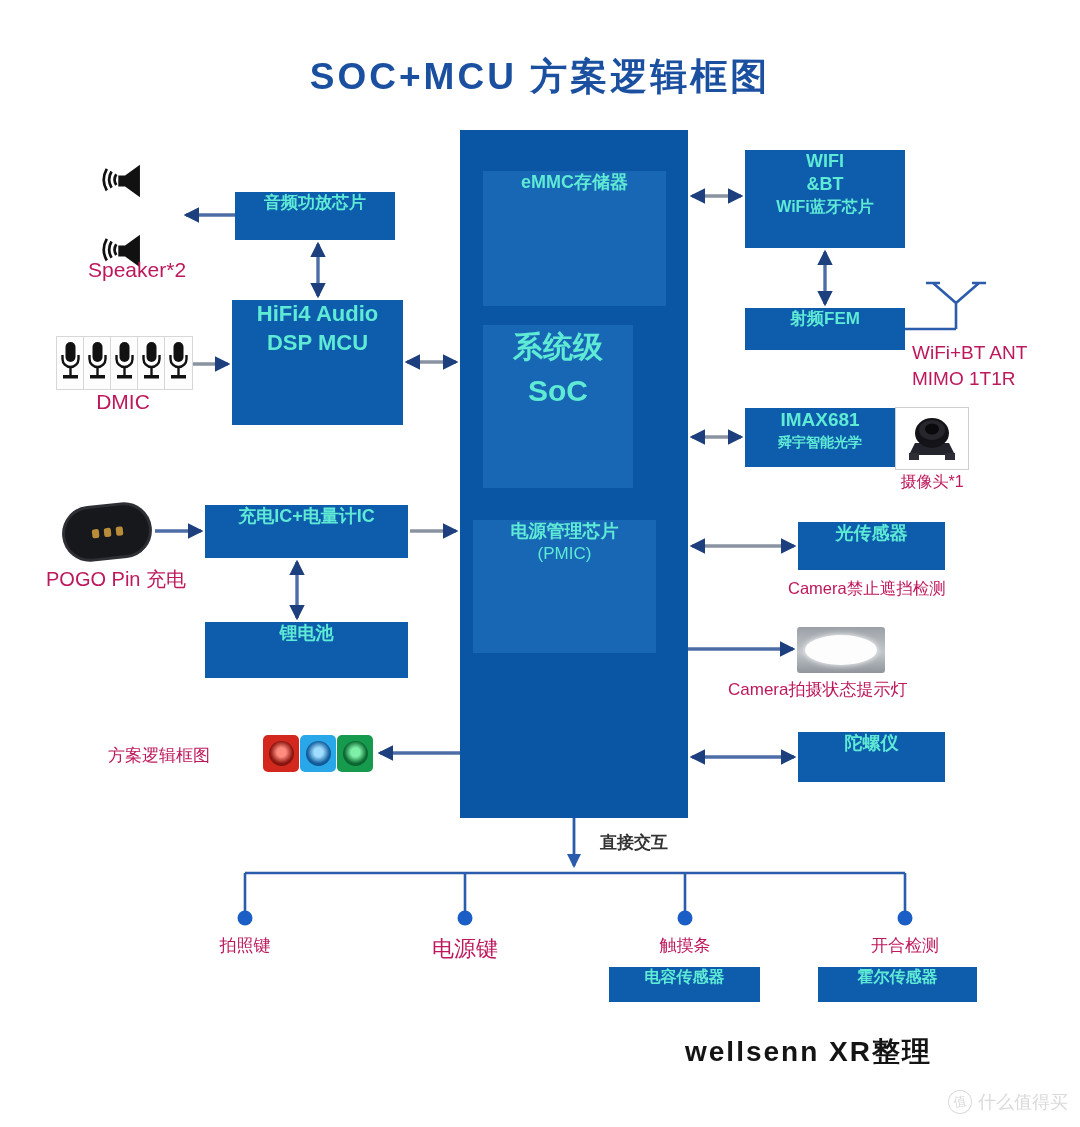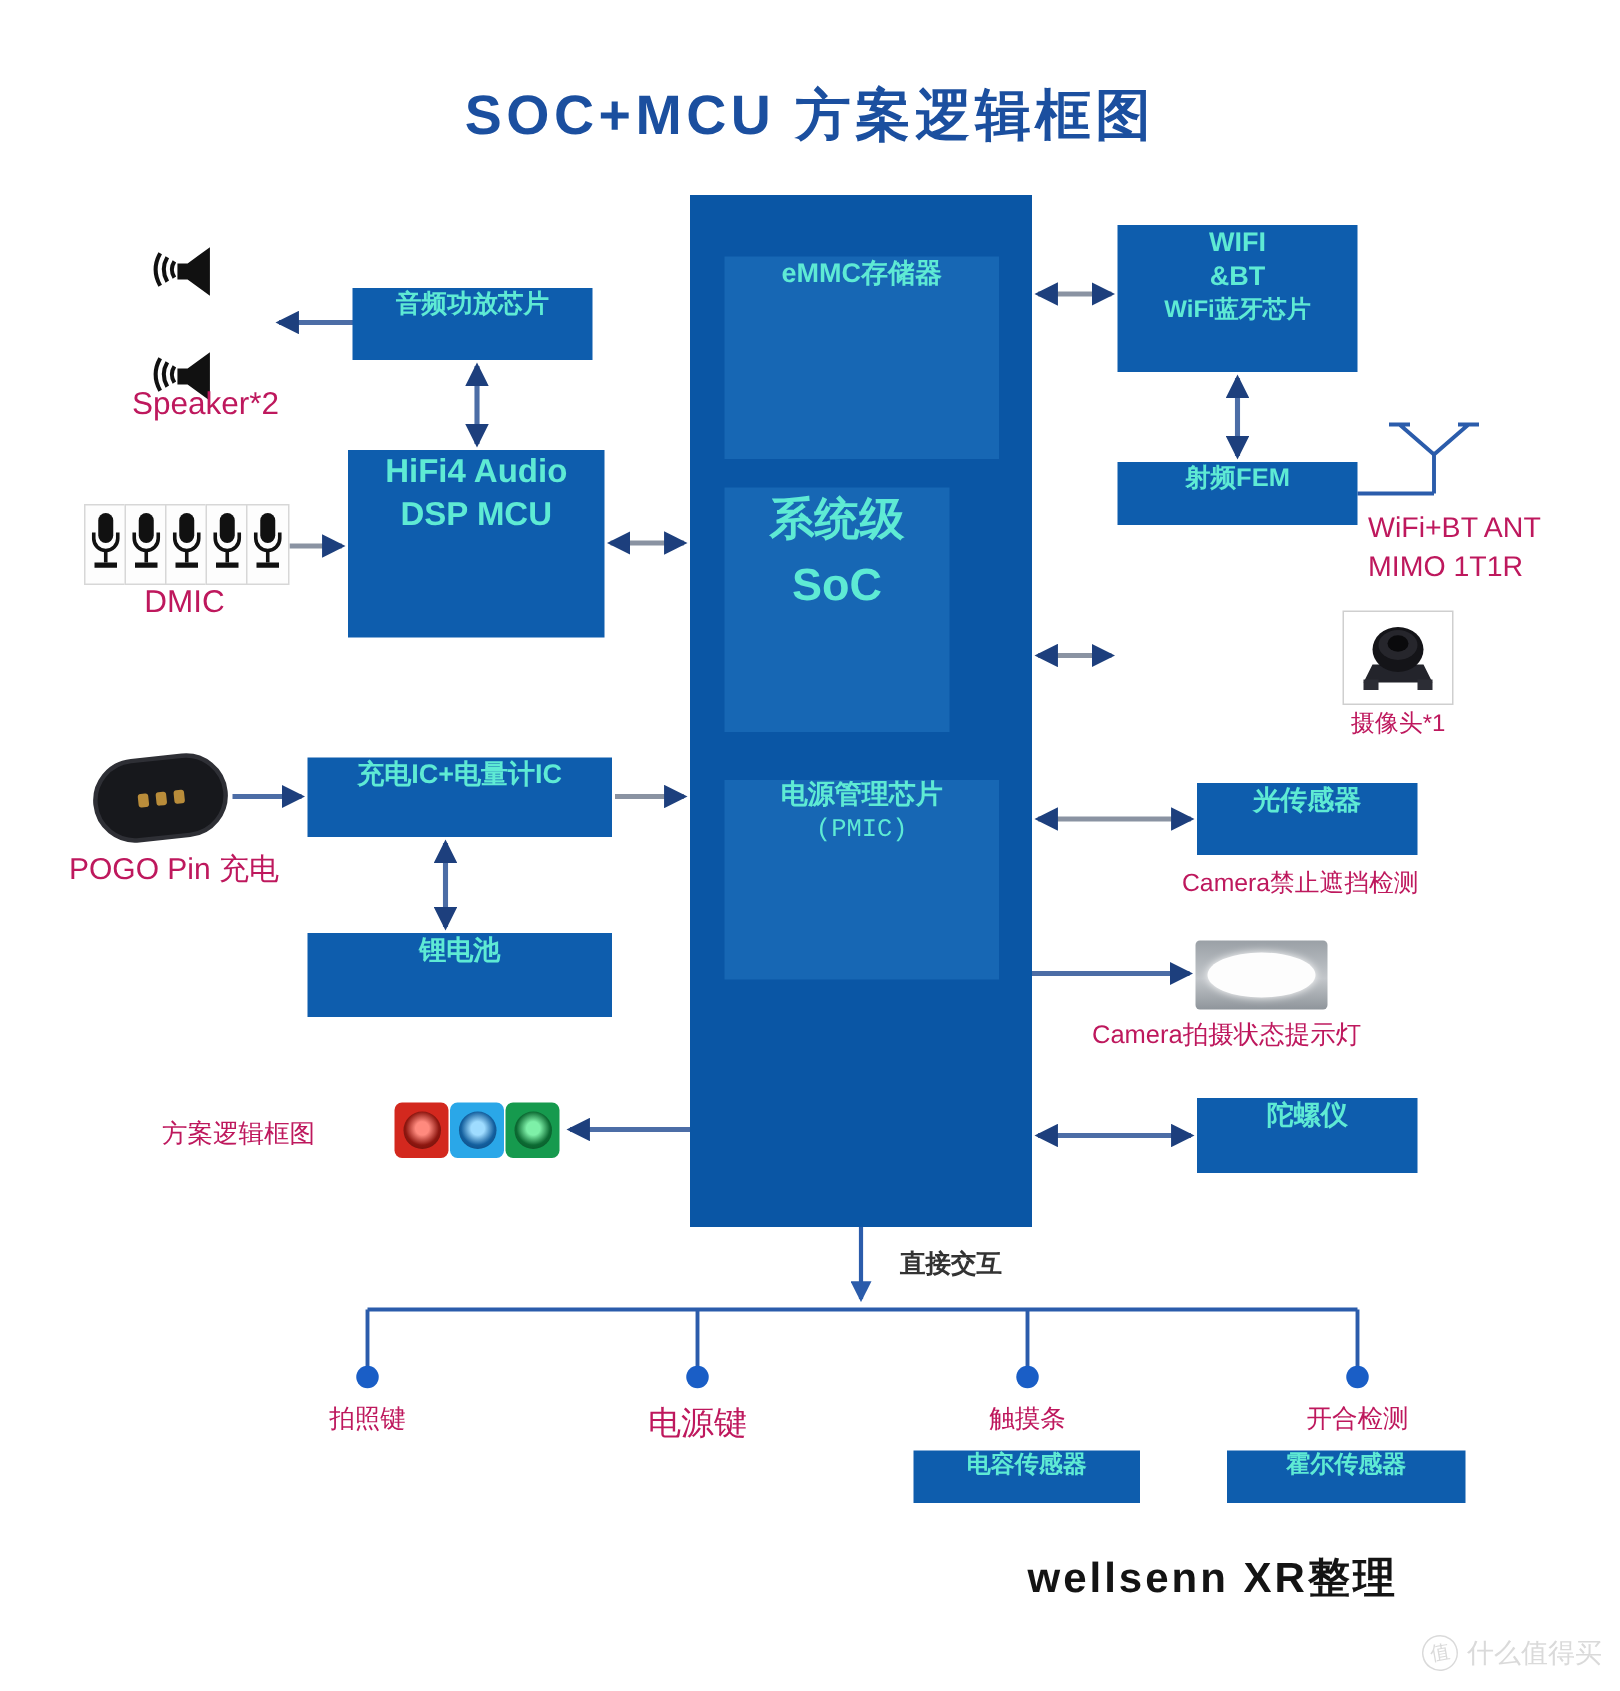--- a/index.html
+++ b/index.html
@@ -90,21 +90,21 @@
   </svg>
 
   <div class="box soc-outer" style="left:460px;top:130px;width:228px;height:688px;"></div>
   <div class="box soc-inner" style="left:483px;top:148px;width:183px;height:135px;font-size:18px;margin-top:23px;">
     <span class="b">eMMC存储器</span>
   </div>
   <div class="box soc-inner" style="left:483px;top:325px;width:150px;height:163px;font-size:30px;line-height:1.45;">
     <span class="b">系统级</span>
     <span class="b">SoC</span>
   </div>
-  <div class="box soc-inner" style="left:483px;top:520px;width:183px;height:133px;font-family:Liberation Mono, monospace;">
+  <div class="box soc-inner" style="left:473px;top:520px;width:183px;height:133px;">
     <span class="b" style="font-size:18px;">电源管理芯片</span>
     <span style="font-size:17px;">(PMIC)</span>
   </div>
 
   <div class="box" style="left:235px;top:192px;width:160px;height:48px;font-size:17px;">
     <span class="b">音频功放芯片</span>
   </div>
 
   <div class="icon-wrap" style="left:98px;top:158px;">
     <svg width="46" height="46" viewBox="0 0 34 34">
@@ -194,20 +194,24 @@
     <span class="b" style="font-size:16px;">WiFi蓝牙芯片</span>
   </div>
   <div class="box" style="left:745px;top:308px;width:160px;height:42px;font-size:17px;">
     <span class="b">射频FEM</span>
   </div>
   <div class="lbl" style="left:912px;top:340px;font-size:19px;line-height:1.35;">
     <div>WiFi+BT ANT</div>
     <div>MIMO 1T1R</div>
   </div>
 
+  <div class="box" style="left:745px;top:408px;width:150px;height:59px;">
+    <span class="b" style="font-size:19px;">IMAX681</span>
+    <span class="b" style="font-size:14px;">舜宇智能光学</span>
+  </div>
   <div class="photo-frame abs" style="left:895px;top:407px;width:72px;height:61px;z-index:2;">
     <svg width="58" height="52" viewBox="0 0 58 52">
       <path d="M12,30 L46,30 L52,42 L6,42 z" fill="#23242b"></path>
       <rect x="6" y="40" width="10" height="7" fill="#2c2d35"></rect>
       <rect x="42" y="40" width="10" height="7" fill="#2c2d35"></rect>
       <ellipse cx="29" cy="20" rx="17" ry="15" fill="#141418"></ellipse>
       <ellipse cx="29" cy="17" rx="13" ry="10" fill="#26262c"></ellipse>
       <ellipse cx="29" cy="16" rx="7" ry="5.5" fill="#0a0a0c"></ellipse>
     </svg>
   </div>

